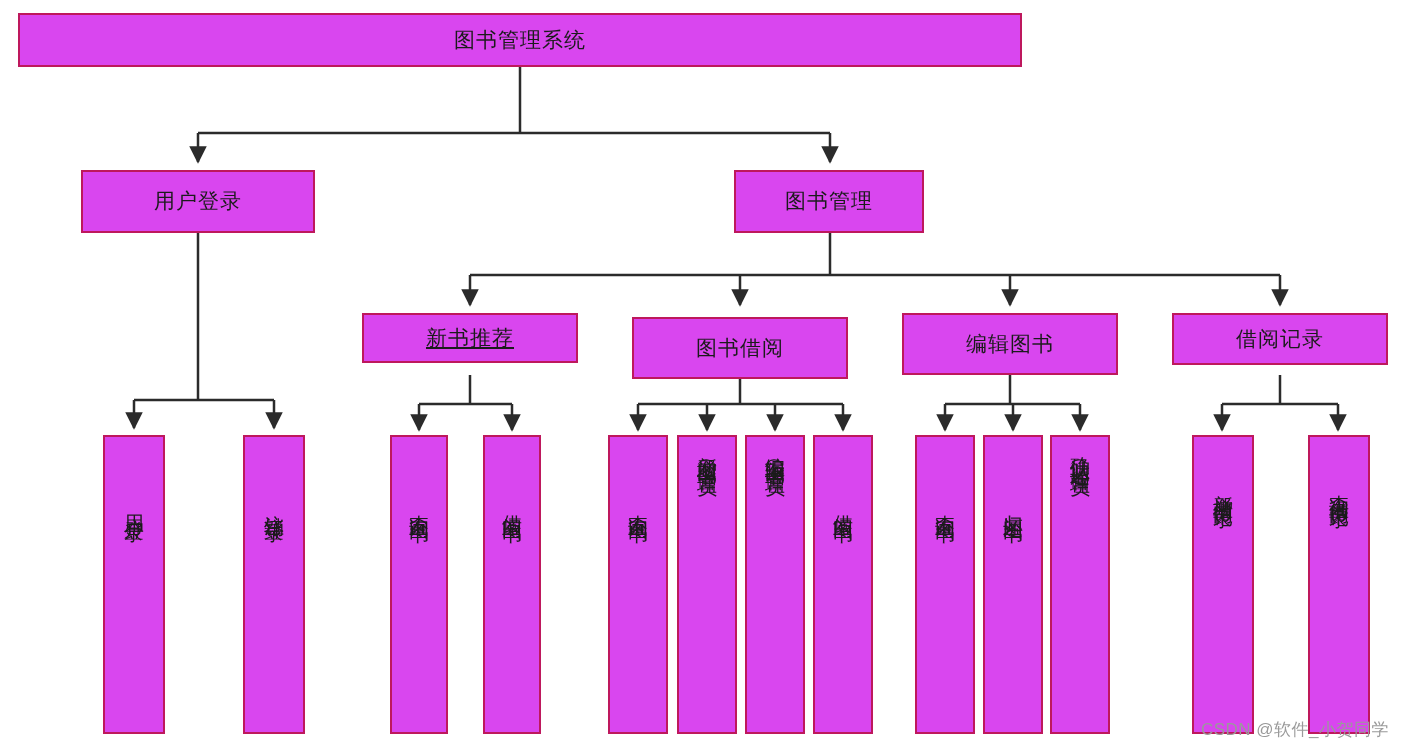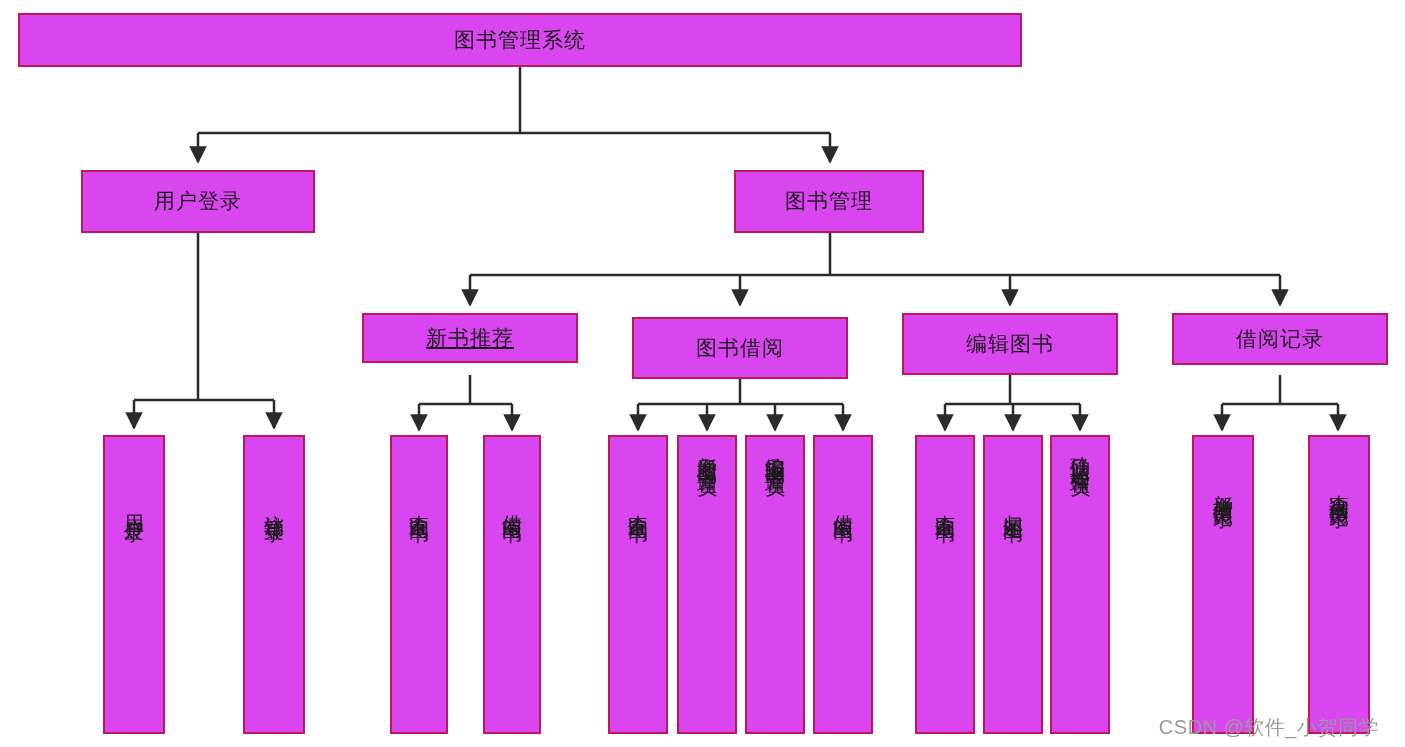--- a/index.html
+++ b/index.html
@@ -64,23 +64,23 @@
     white-space: nowrap;
   }
   .node.vert.mid .label {
     margin-top: 38px;
   }
   .node.vert.mid2 .label {
     margin-top: 58px;
   }
   .watermark {
     position: absolute;
-    right: 26px;
+    right: 16px;
     bottom: 6px;
-    font-size: 20px;
+    font-size: 17px;
     color: #9a9a9a;
     white-space: nowrap;
     letter-spacing: 0.5px;
   }
 </style>
 </head>
 <body>
 
 <div id="canvas">
 

